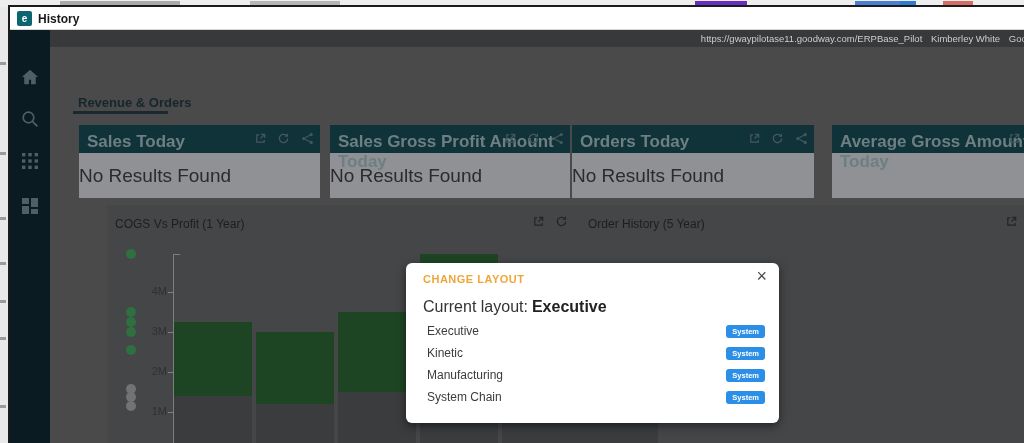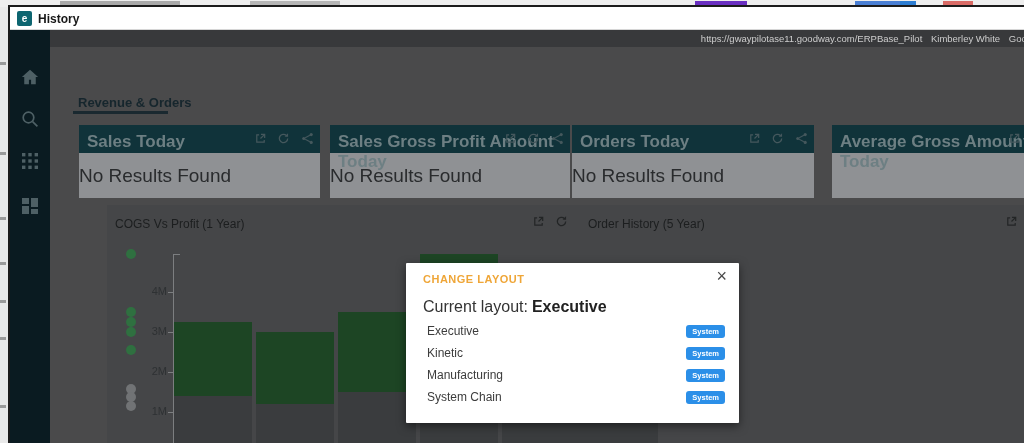--- a/index.html
+++ b/index.html
@@ -56,22 +56,22 @@
   .panel .hicon{top:10px;color:#232526;}
   .bar{position:absolute;}
   .ytick-label{position:absolute;font-size:11px;color:#2e3133;width:36px;text-align:right;left:24px;}
   .ytick-dash{position:absolute;left:61px;width:5px;height:1px;background:#7c7e80;}
   .yaxis{position:absolute;left:66px;top:49px;bottom:0;width:1px;background:#7c7e80;}
   .yaxis-cap{position:absolute;left:66px;top:49px;width:7px;height:1px;background:#7c7e80;}
   .dot{position:absolute;left:19px;width:10px;height:10px;border-radius:50%;}
   .oh-stub{position:absolute;left:0;top:218px;width:80px;height:20px;background:#3a3c3e;}
 
   
-  .modal{left:406px;top:263px;width:333px;height:160px;background:#ffffff;border-radius:1px;
-         box-shadow:0 3px 10px rgba(0,0,0,0.5);z-index:10;}
+  .modal{left:406px;top:263px;width:333px;height:160px;background:#ffffff;border-radius:6px;
+         box-shadow:0 3px 10px rgba(0,0,0,0.5);z-index:10;padding-left:40px;}
   .modal-title{position:absolute;left:17px;top:10px;font-size:11px;font-weight:bold;letter-spacing:0.5px;color:#efa638;}
   .modal-close{position:absolute;right:12px;top:4px;font-size:18px;color:#4a4a4a;cursor:pointer;line-height:18px;}
   .modal-current{position:absolute;left:17px;top:35px;font-size:16px;color:#333;}
   .modal-current b{color:#222;margin-left:4px;}
   .modal-list{position:absolute;left:17px;top:57px;right:14px;}
   .mrow{height:22px;display:flex;align-items:center;justify-content:space-between;cursor:pointer;}
   .mlabel{font-size:12px;color:#3c3c3c;margin-left:4px;}
   .mbadge{background:#2b8fe8;color:#fff;font-size:7.5px;font-weight:bold;padding:2px 6px;border-radius:3px;}
 </style>
 </head>

